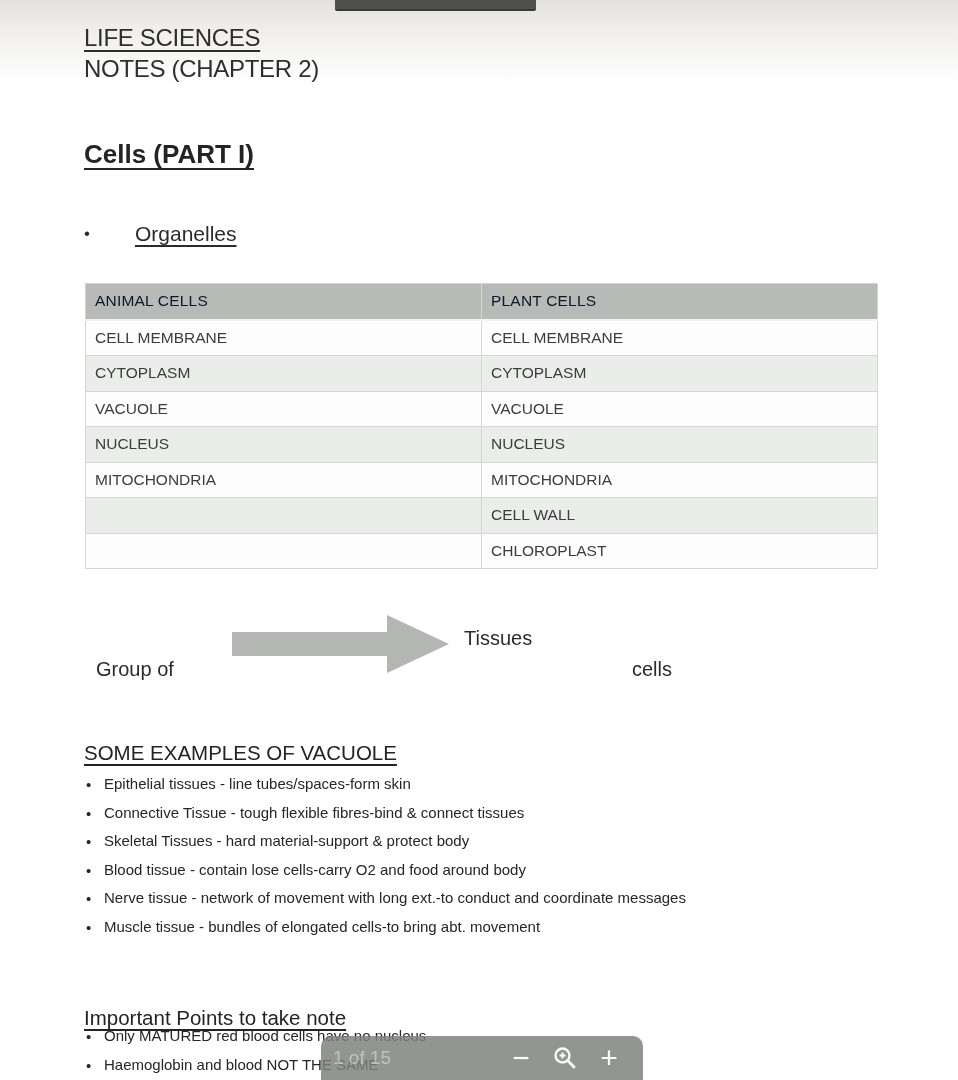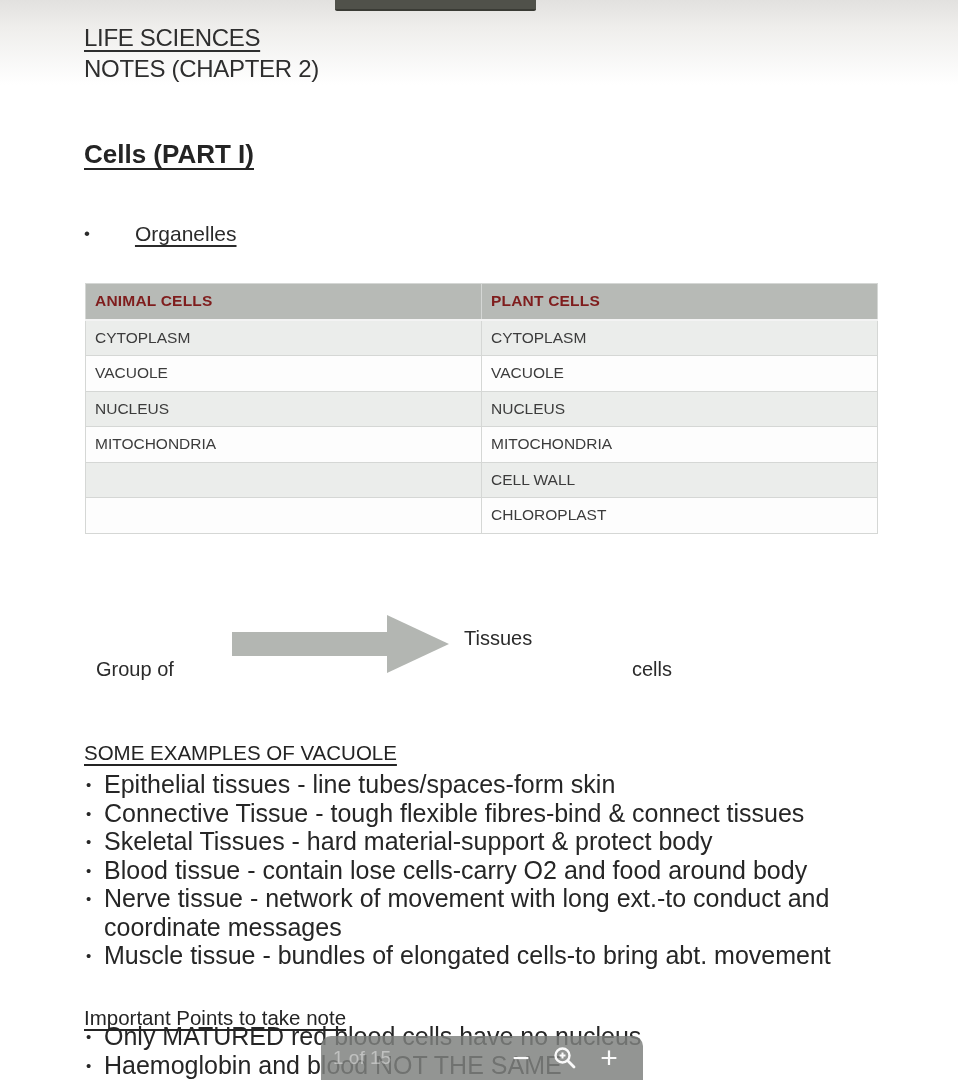--- a/index.html
+++ b/index.html
@@ -27,38 +27,38 @@
   #organelles .dot{font-size:17px; vertical-align:2px; margin-right:9px;}
   #organelles .lbl{text-decoration:underline; text-decoration-thickness:2px; text-underline-offset:4px;margin-left:36px;}
 
   
   #organelle-table{left:85px; top:283px;}
   table{border-collapse:collapse; table-layout:fixed; width:793px; border:1px solid #c3c5c3;}
   th,td{
     height:34.5px; padding:0 0 0 9px; text-align:left; vertical-align:middle;
     font-size:15.5px; color:#3c3c3c; border:1px solid #d5d7d5; overflow:hidden; white-space:nowrap;
   }
-  th{background:#b7bab6; color:#7f1d1d; font-weight:bold; border-bottom:2px solid #f3f3f3; letter-spacing:0.2px;}
+  th{background:#b7bab6; color:#0f172a; font-weight:normal; border-bottom:2px solid #f3f3f3; letter-spacing:0.2px;}
   tr.alt td{background:#ebedeb;}
   tr.plain td{background:#fdfdfd;}
 
   
   .diagram-label{font-size:20px; color:#2b2b2b;}
   #group-of{left:96px; top:658px;}
   #tissues-label{left:464px; top:627px;}
   #cells-label{left:632px; top:658px;}
   #arrow-shaft{left:232px; top:632px; width:155px; height:24px; background:#b3b6b2;}
   #arrow-head{left:387px; top:615px; width:0; height:0;
     border-top:29px solid transparent; border-bottom:29px solid transparent; border-left:62px solid #b3b6b2;}
 
   
   .sec-heading{font-size:20.5px; color:#242424; text-decoration:underline;
     text-decoration-thickness:2px; text-underline-offset:4px;}
   #tissues-heading{left:84px; top:741px;}
-  .bullets{left:84px; width:792px; font-size:25px; line-height:28.5px; color:#262626;}
+  .bullets{left:84px; width:792px; font-size:15px; line-height:28.5px; color:#262626;}
   #tissues-list{top:770px;}
   .bullet{position:relative; padding-left:20px;}
   .bullet::before{content:"•"; position:absolute; left:2px; top:1px; font-size:15px;}
   #important-heading{left:84px; top:994px;margin-top:12px;}
   #important-list{top:1022px;}
 
   
   #zoom-toolbar{
     left:321px; top:1036px; width:322px; height:44px;
     background:rgba(126,129,126,0.84);
@@ -92,20 +92,24 @@
 
   <div id="organelle-table" class="abs">
     <table>
       <thead>
         <tr>
           <th>ANIMAL CELLS</th>
           <th>PLANT CELLS</th>
         </tr>
       </thead>
       <tbody>
+        <tr class="plain">
+          <td>CELL MEMBRANE</td>
+          <td>CELL MEMBRANE</td>
+        </tr>
         <tr class="alt">
           <td>CYTOPLASM</td>
           <td>CYTOPLASM</td>
         </tr>
         <tr class="plain">
           <td>VACUOLE</td>
           <td>VACUOLE</td>
         </tr>
         <tr class="alt">
           <td>NUCLEUS</td>

